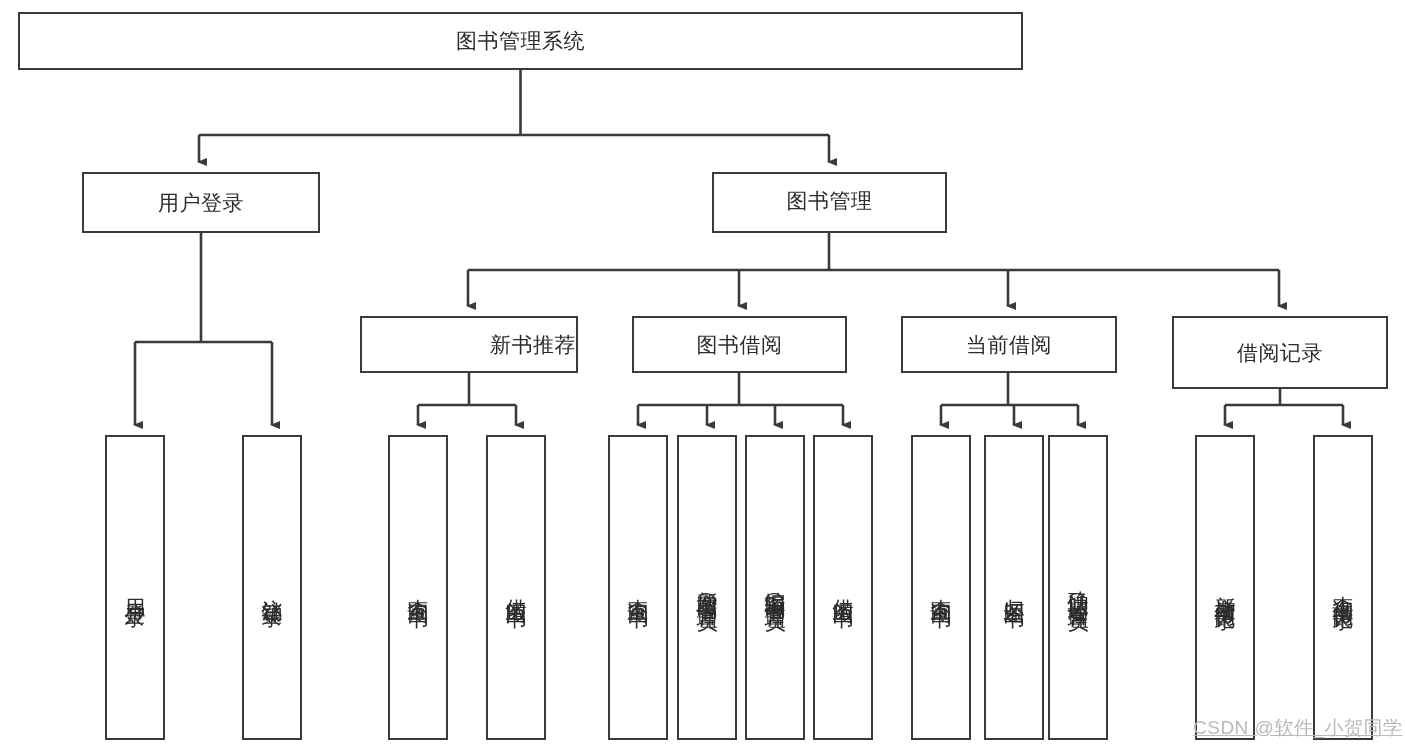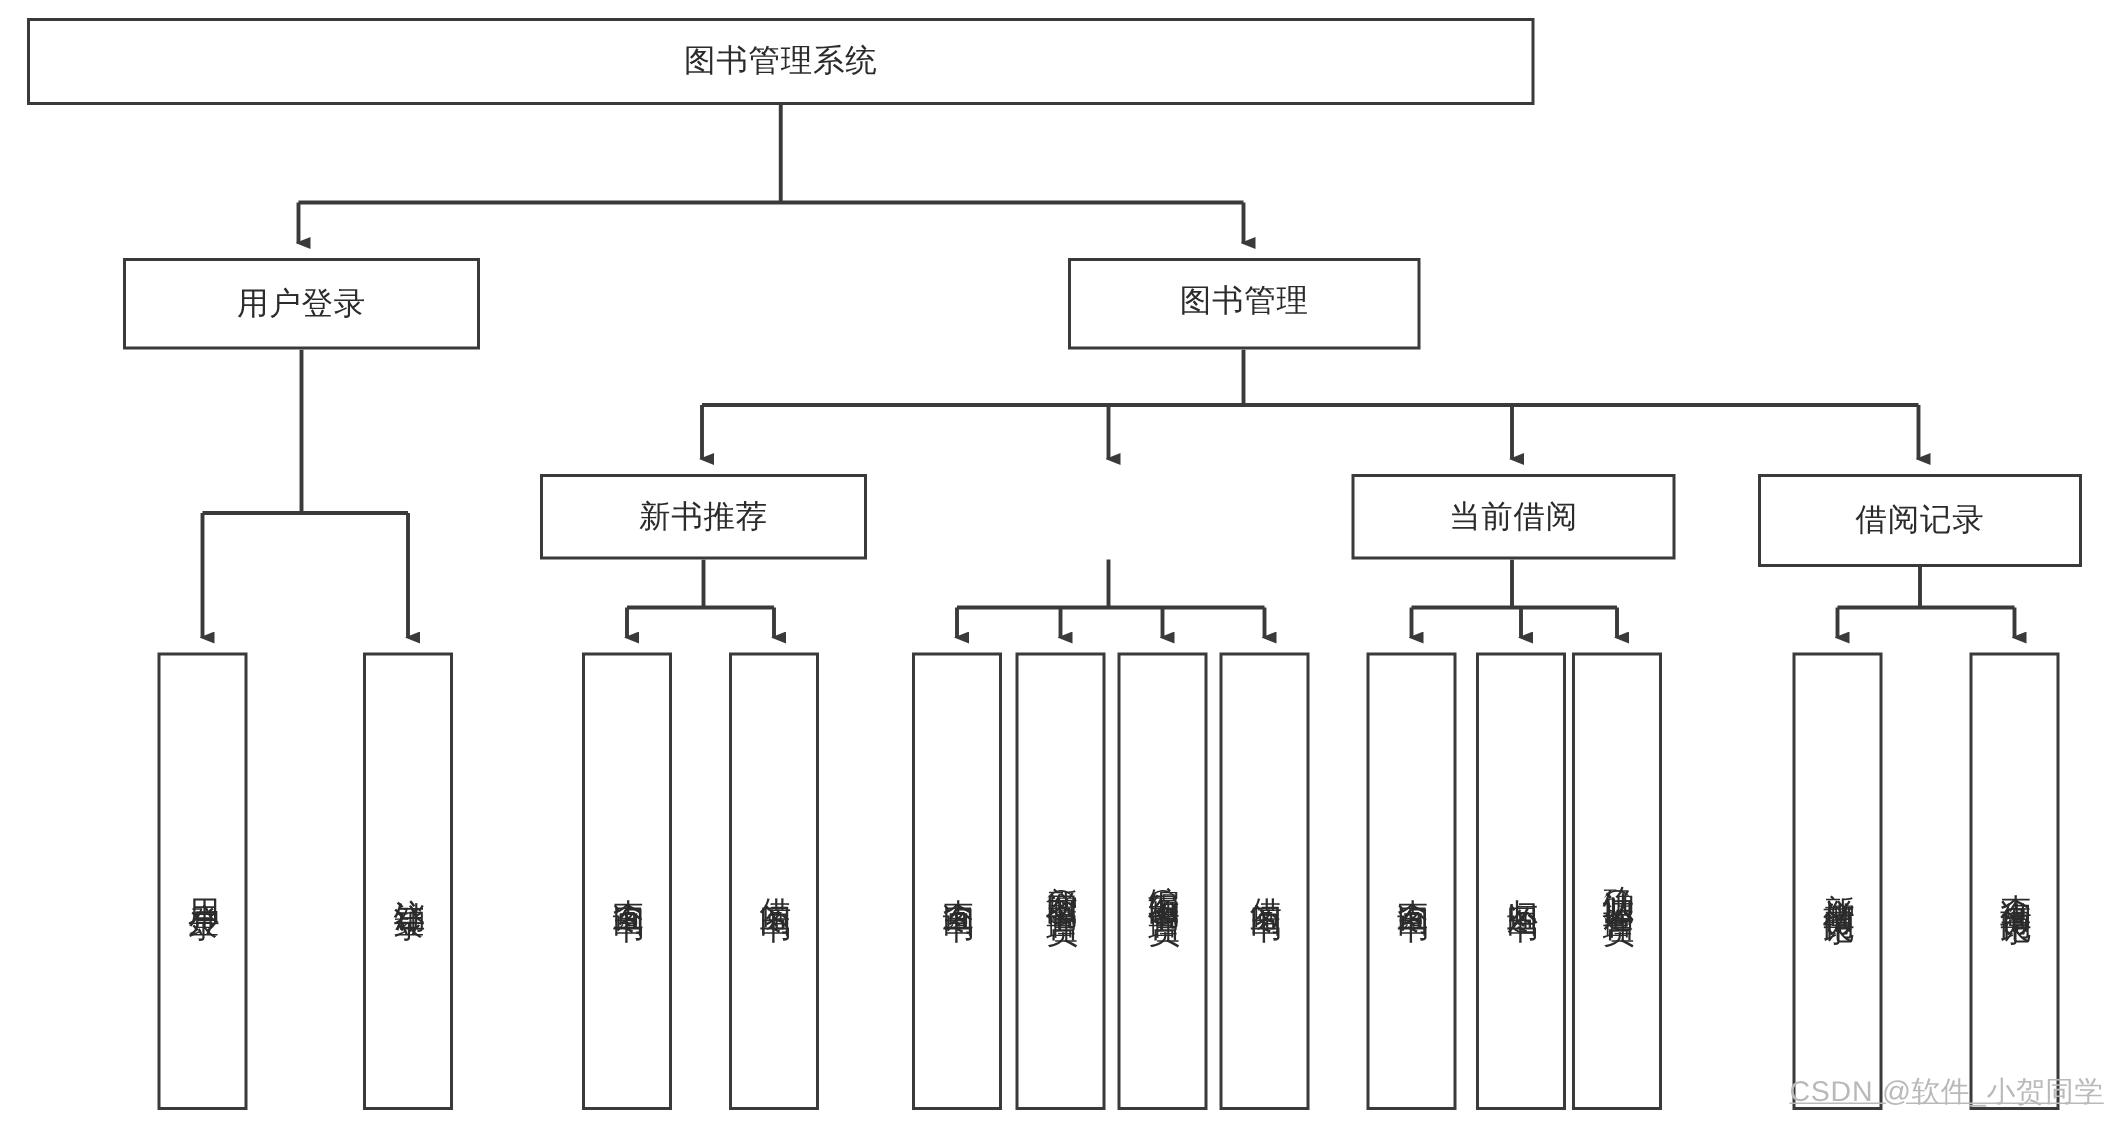--- a/index.html
+++ b/index.html
@@ -141,27 +141,30 @@
     <span class="node-label-h">图书管理系统</span>
   </div>
 
   <div class="node-box" style="left: 82px; top: 172px; width: 238px; height: 61px;">
     <span class="node-label-h">用户登录</span>
   </div>
   <div class="node-box" style="left: 712px; top: 172px; width: 235px; height: 61px; font-family: Liberation Mono, monospace;">
     <span class="node-label-h">图书管理</span>
   </div>
 
-  <div class="node-box" style="left: 360px; top: 316px; width: 218px; height: 57px;">
+  <div class="node-box" style="left: 360px; top: 316px; width: 218px; height: 57px; justify-content: flex-end;">
     <span class="node-label-h">新书推荐</span>
+  </div>
+  <div class="node-box" style="left: 632px; top: 316px; width: 215px; height: 57px;">
+    <span class="node-label-h">图书借阅</span>
   </div>
   <div class="node-box" style="left: 901px; top: 316px; width: 216px; height: 57px;">
     <span class="node-label-h">当前借阅</span>
   </div>
-  <div class="node-box" style="left: 1172px; top: 316px; width: 216px; height: 62px;">
+  <div class="node-box" style="left: 1172px; top: 316px; width: 216px; height: 73px;">
     <span class="node-label-h">借阅记录</span>
   </div>
 
   <div class="node-box vertical" style="left: 105px; top: 435px; width: 60px; height: 305px;">
     <span class="node-label-v">用户登录</span>
   </div>
   <div class="node-box vertical" style="left: 242px; top: 435px; width: 60px; height: 305px;">
     <span class="node-label-v">注销登录</span>
   </div>
   <div class="node-box vertical" style="left: 388px; top: 435px; width: 60px; height: 305px;">

